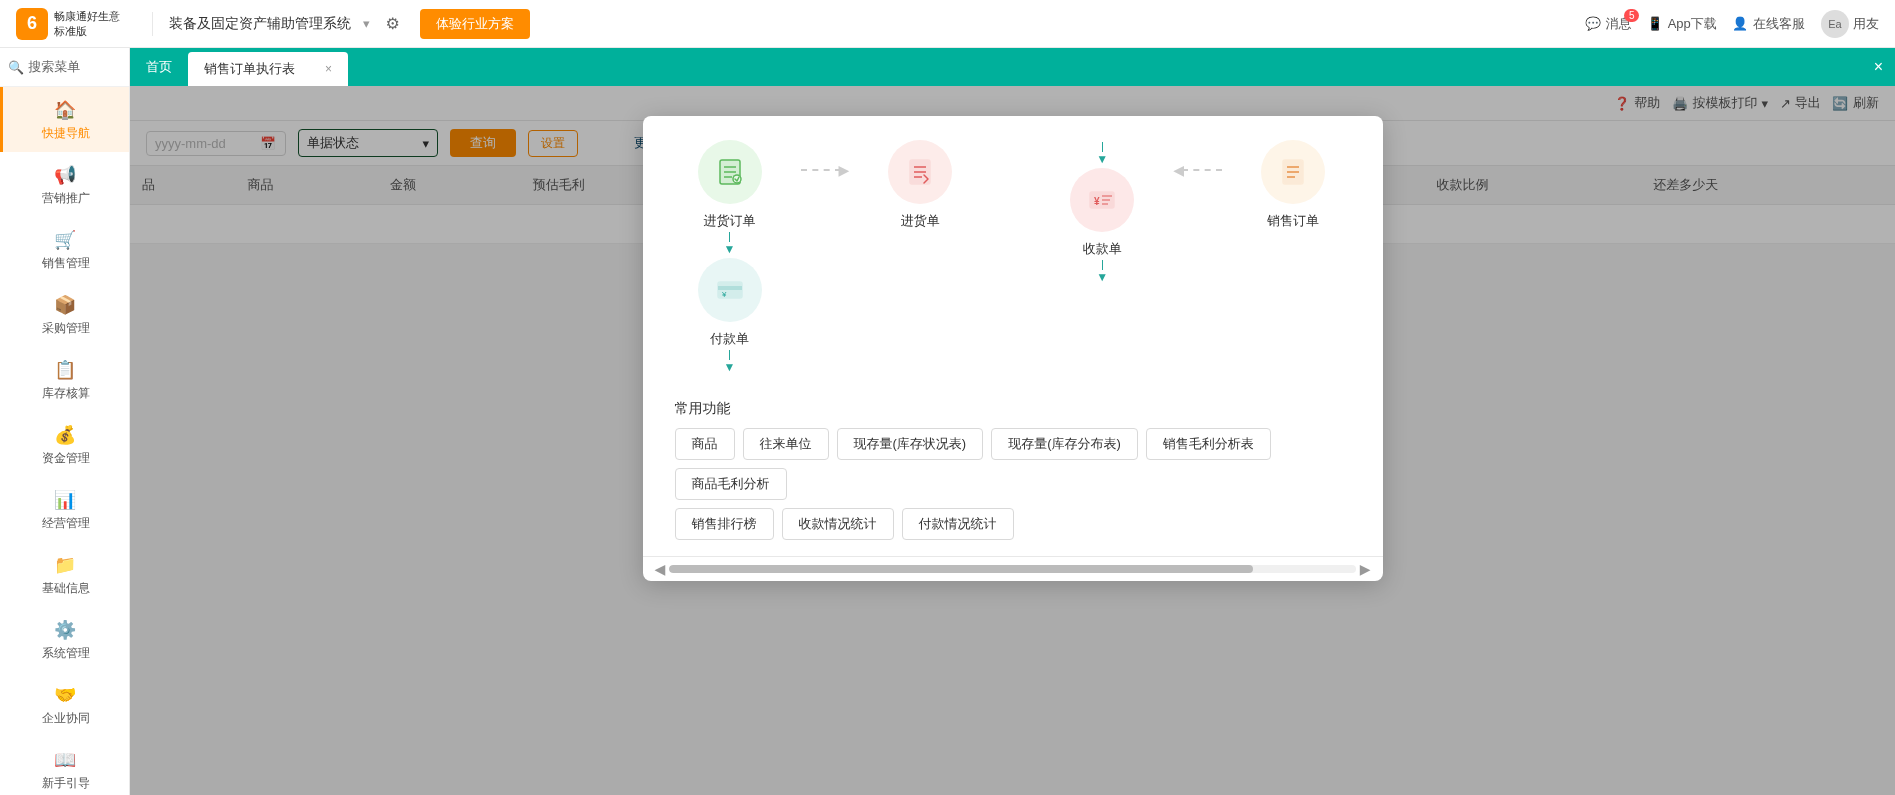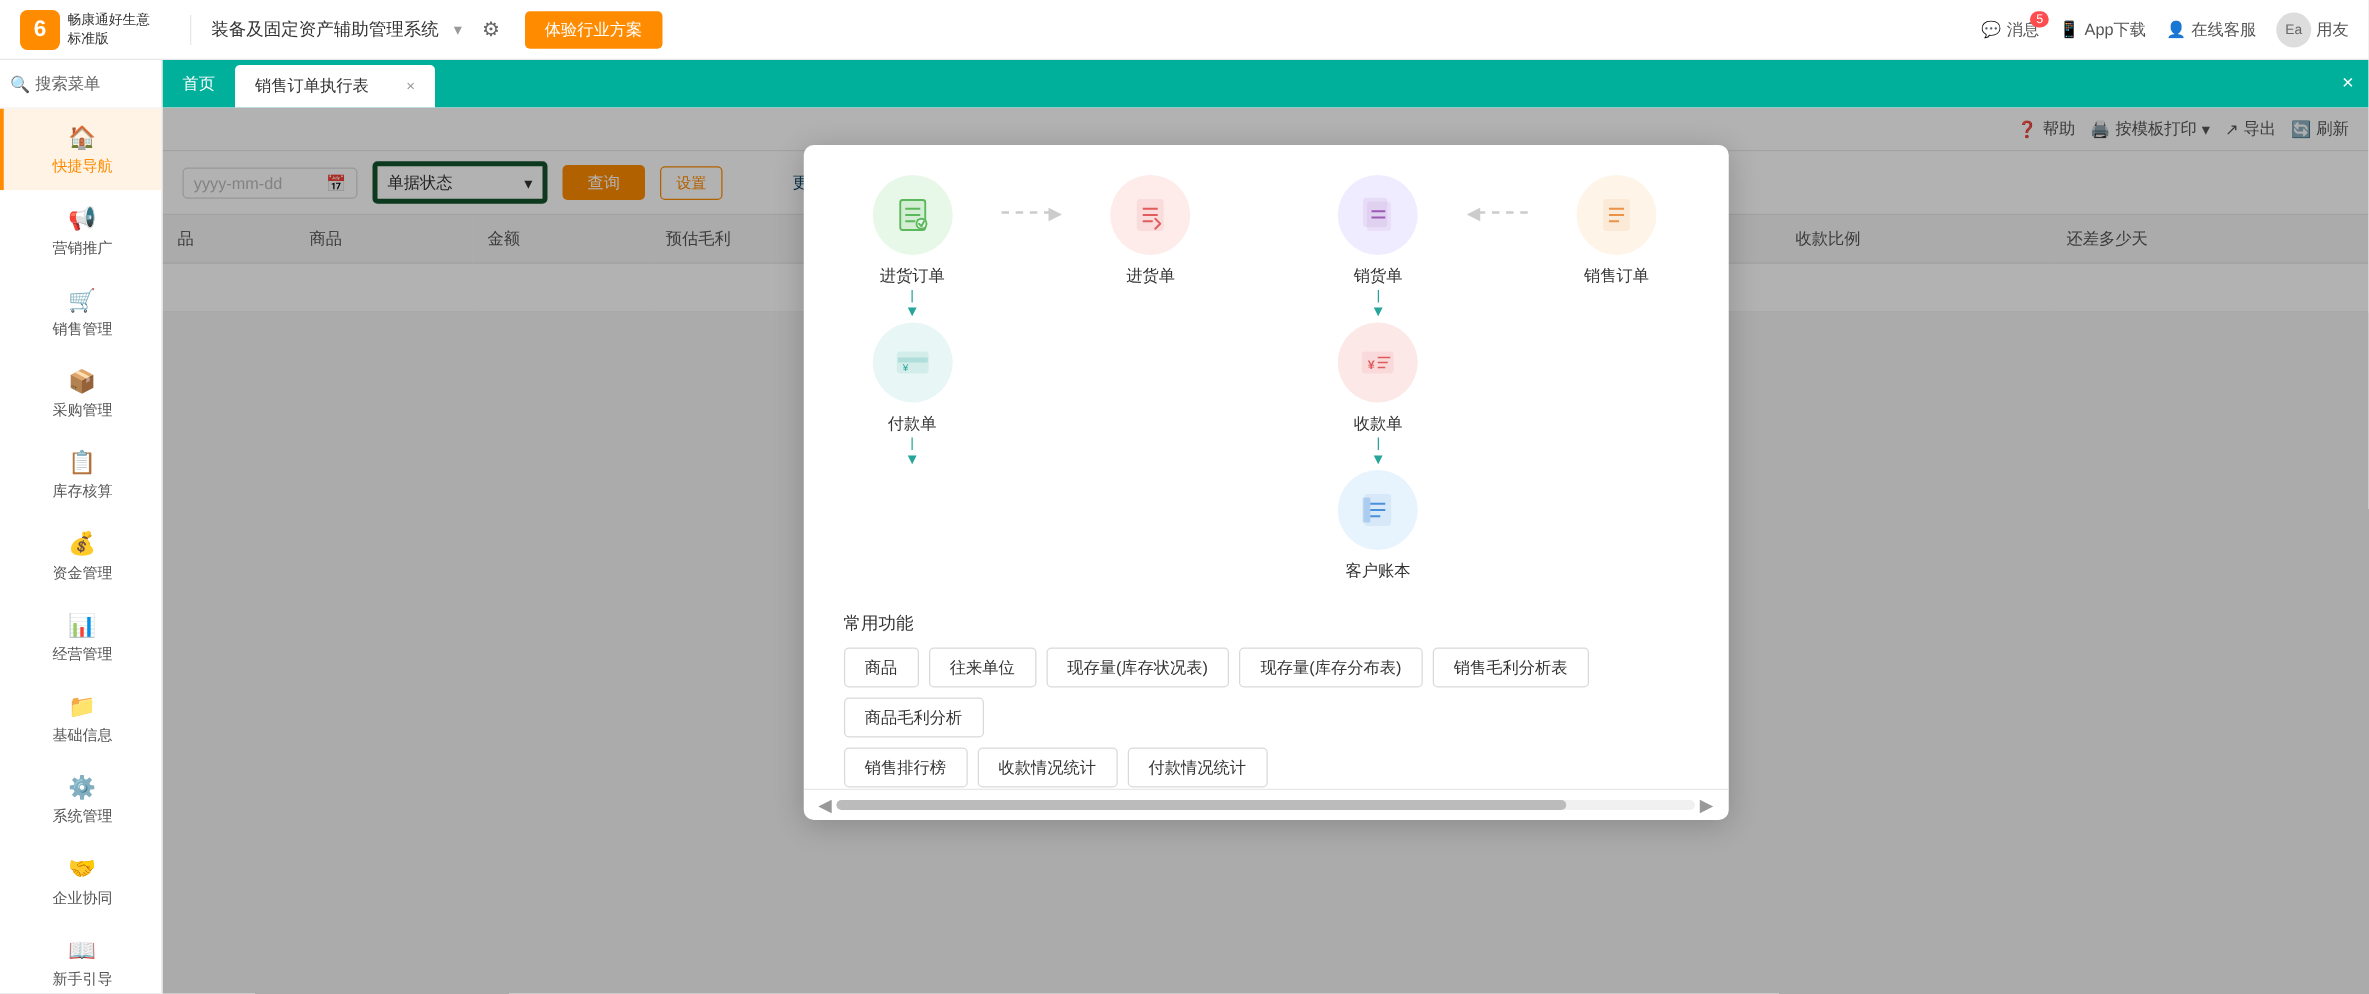--- a/index.html
+++ b/index.html
@@ -44,21 +44,21 @@
     
     .content-wrapper { flex: 1; position: relative; overflow: hidden; }
 
     
     .toolbar { display: flex; align-items: center; justify-content: flex-end; padding: 8px 16px; background: #fff; border-bottom: 1px solid #e8e8e8; gap: 12px; }
     .toolbar-btn { display: flex; align-items: center; gap: 4px; color: #555; cursor: pointer; font-size: 13px; }
 
     
     .filter-area { display: flex; align-items: center; padding: 8px 16px; background: #fff; border-bottom: 1px solid #e8e8e8; gap: 12px; flex-wrap: wrap; }
     .filter-date { border: 1px solid #d9d9d9; border-radius: 4px; padding: 4px 8px; font-size: 13px; color: #bbb; width: 140px; display: flex; align-items: center; justify-content: space-between; }
-    .filter-select { border: 4px solid #14532d; border-radius: 4px; padding: 4px 8px; font-size: 13px; color: #333; width: 140px; display: flex; align-items: center; justify-content: space-between; }
+    .filter-select { border: 1px solid #14532d; border-radius: 4px; padding: 4px 8px; font-size: 13px; color: #333; width: 140px; display: flex; align-items: center; justify-content: space-between; }
     .query-btn { background: #ff8c00; color: #fff; border: none; padding: 5px 20px; border-radius: 4px; cursor: pointer; font-size: 13px; }
     .more-conditions { color: #0c4a6e; font-size: 13px; cursor: pointer; white-space: nowrap; margin-left: 44px; }
     .set-btn { background: #fff; color: #ff8c00; border: 1px solid #ff8c00; padding: 4px 12px; border-radius: 4px; cursor: pointer; font-size: 12px; }
 
     
     .table-area { flex: 1; overflow: auto; background: #fff; }
     .data-table { width: 100%; border-collapse: collapse; font-size: 13px; }
     .data-table th { background: #f5f5f5; padding: 10px 12px; text-align: left; color: #555; font-weight: normal; border-bottom: 1px solid #e8e8e8; white-space: nowrap; }
     .data-table td { padding: 10px 12px; border-bottom: 1px solid #f0f0f0; color: #333; white-space: nowrap; }
     .no-data { text-align: center; color: #999; padding: 60px; font-size: 13px; }
@@ -327,31 +327,20 @@
                       </svg>
                     </div>
                     <span class="flow-label">进货单</span>
                   </div>
                 </div>
 
                 <div style="width:40px;margin-top:22px;"></div>
 
                 <div style="display:flex;flex-direction:column;align-items:center;">
 
-                  <div class="flow-node">
-                    <div class="flow-circle purple">
-                      <svg width="32" height="32" viewBox="0 0 32 32" fill="none">
-                        <rect x="5" y="3" width="18" height="22" rx="2" fill="#9b59b6" opacity="0.1" stroke="#9b59b6" stroke-width="1.5"></rect>
-                        <rect x="8" y="6" width="18" height="22" rx="2" fill="#9b59b6" opacity="0.08" stroke="#9b59b6" stroke-width="1.5"></rect>
-                        <line x1="11" y1="13" x2="22" y2="13" stroke="#9b59b6" stroke-width="1.5"></line>
-                        <line x1="11" y1="18" x2="22" y2="18" stroke="#9b59b6" stroke-width="1.5"></line>
-                      </svg>
-                    </div>
-                    <span class="flow-label">销货单</span>
-                  </div>
 
                   <div style="display:flex;flex-direction:column;align-items:center;height:24px;margin:2px 0;">
                     <div style="width:1px;flex:1;background:#26a69a;"></div>
                     <div style="color:#26a69a;font-size:12px;">▼</div>
                   </div>
 
                   <div class="flow-node">
                     <div class="flow-circle pink">
                       <svg width="32" height="32" viewBox="0 0 32 32" fill="none">
                         <rect x="4" y="8" width="24" height="16" rx="2" fill="#e05c5c" opacity="0.1" stroke="#e05c5c" stroke-width="1.5"></rect>
@@ -362,32 +351,20 @@
                       </svg>
                     </div>
                     <span class="flow-label">收款单</span>
                   </div>
 
                   <div style="display:flex;flex-direction:column;align-items:center;height:24px;margin:2px 0;">
                     <div style="width:1px;flex:1;background:#26a69a;"></div>
                     <div style="color:#26a69a;font-size:12px;">▼</div>
                   </div>
 
-                  <div class="flow-node">
-                    <div class="flow-circle light-blue">
-                      <svg width="32" height="32" viewBox="0 0 32 32" fill="none">
-                        <rect x="6" y="4" width="20" height="24" rx="2" fill="#4a90d9" opacity="0.1" stroke="#4a90d9" stroke-width="1.5"></rect>
-                        <line x1="10" y1="11" x2="22" y2="11" stroke="#4a90d9" stroke-width="1.5"></line>
-                        <line x1="10" y1="16" x2="22" y2="16" stroke="#4a90d9" stroke-width="1.5"></line>
-                        <line x1="10" y1="21" x2="18" y2="21" stroke="#4a90d9" stroke-width="1.5"></line>
-                        <rect x="4" y="6" width="6" height="20" rx="1" fill="#4a90d9" opacity="0.3"></rect>
-                      </svg>
-                    </div>
-                    <span class="flow-label">客户账本</span>
-                  </div>
                 </div>
 
                 <div style="display:flex;align-items:center;margin-top:22px;flex-direction:row-reverse;">
                   <div style="width:40px;border-top:2px dashed #ccc;"></div>
                   <div style="color:#ccc;font-size:14px;margin-right:-2px;">◀</div>
                 </div>
 
                 <div style="display:flex;flex-direction:column;align-items:center;">
                   <div class="flow-node">
                     <div class="flow-circle orange">

